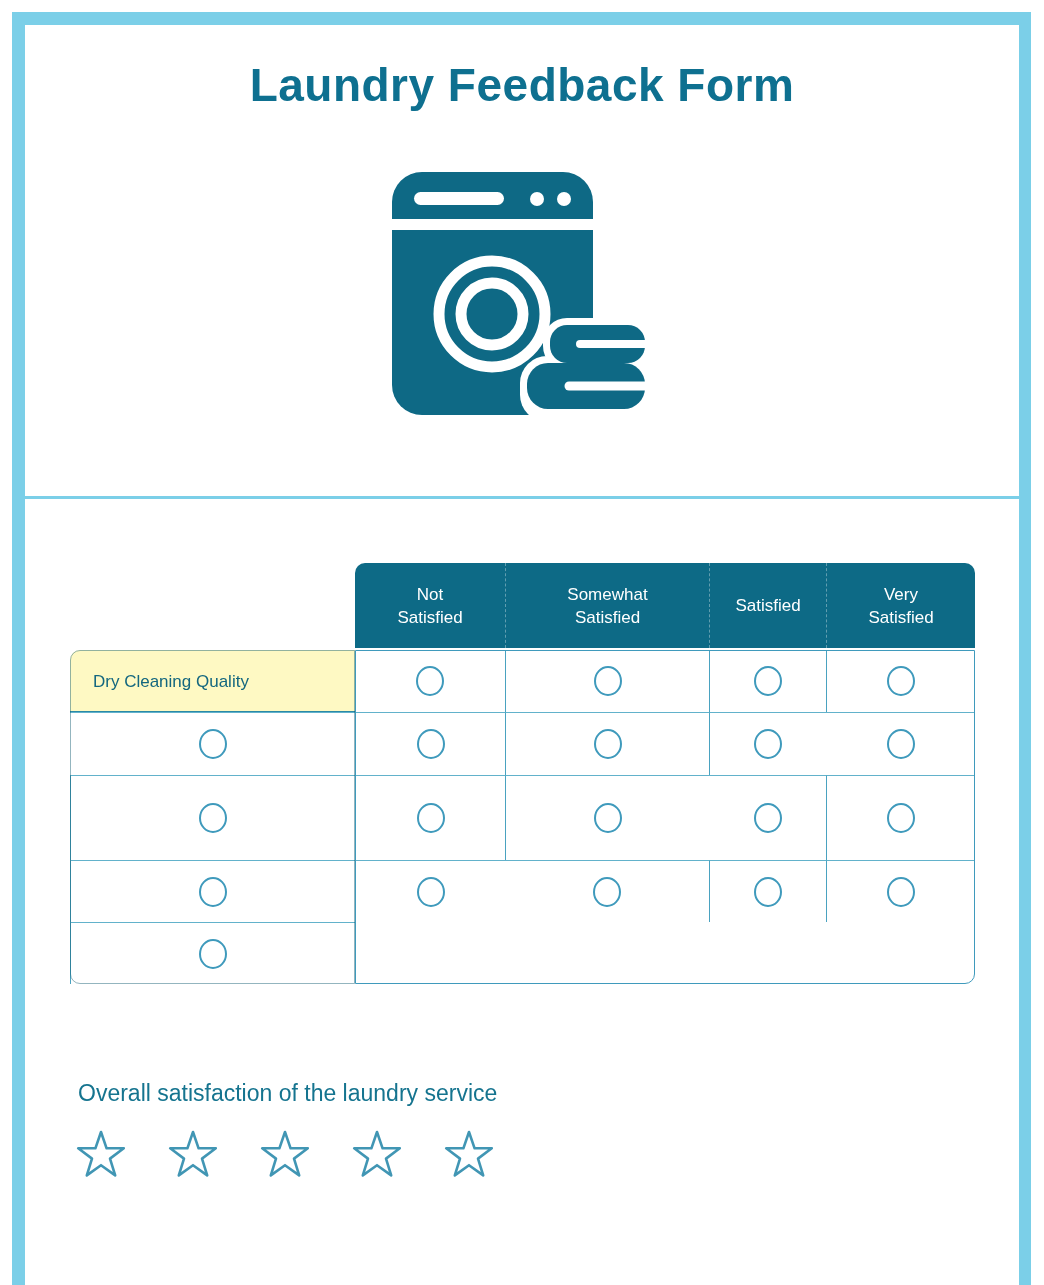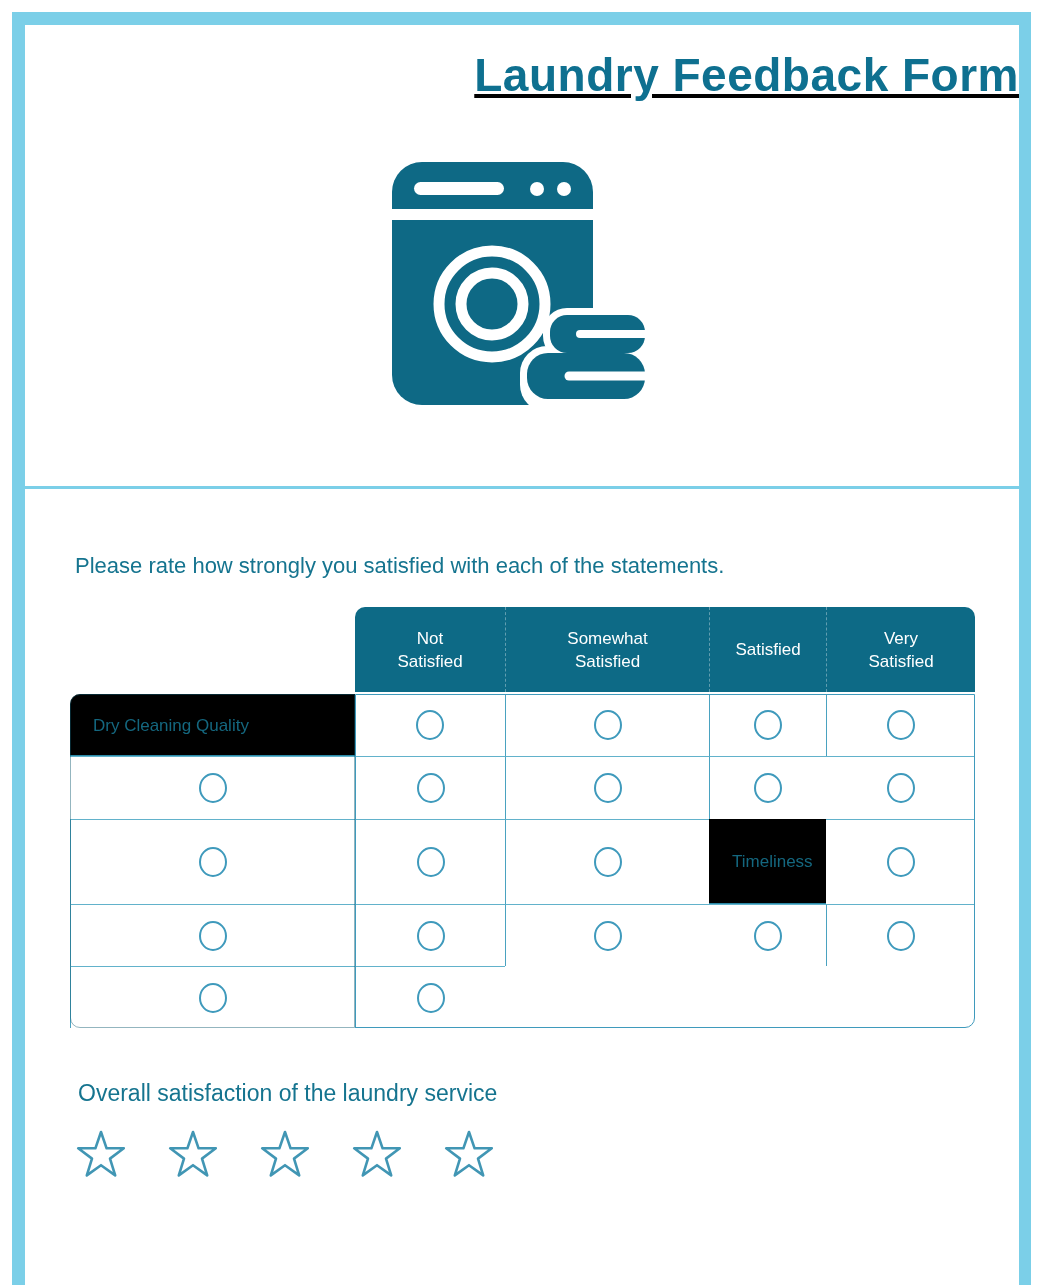--- a/index.html
+++ b/index.html
@@ -11,21 +11,21 @@
     position:relative; overflow:hidden;
   }
   .frame {
     position:absolute; left:12px; top:12px; width:1019px; height:1400px;
     border:13px solid #7bcfe8;
   }
   .content {
     position:absolute; left:25px; top:25px; width:994px; height:1380px;
     background:#ffffff;
   }
-  .title-block { text-align:right; padding-top:23px;text-decoration:underline; }
+  .title-block { text-align:center; padding-top:33px; }
   .form-title {
     font-size:46px; font-weight:700; color:#0e7090; letter-spacing:0.5px;
   }
   .machine-icon { display:block; margin:60px auto 0 auto; }
   .divider { width:100%; height:3px; background:#7bcfe8; margin-top:79px; }
 
   .matrix-section { padding-left:50px; margin-top:64px; }
   .matrix-prompt { font-size:22px; color:#15748f; }
 
   .matrix-wrap { position:relative; margin-top:28px; margin-left:-5px; width:1001px; }
@@ -34,21 +34,21 @@
   .gap-row { background:transparent; }
   .hcell {
     background:#0d6a86; color:#ffffff; font-size:17px; line-height:23px;
     display:flex; align-items:center; justify-content:center; text-align:center;
     white-space:pre-line;
   }
   .hcell.first { border-radius:10px 0 0 0; }
   .hcell.last  { border-radius:0 10px 0 0; }
   .hcell:not(.first) { border-left:1px dashed rgba(255,255,255,0.35); }
   .lcell {
-    background:#000000; color:#14677f; font-size:17px; line-height:22px;
+    background:#fef9c3; color:#14677f; font-size:17px; line-height:22px;
     display:flex; align-items:center; padding:6px 20px 4px 23px;
   }
   .lcell.first { border-radius:10px 0 0 0; }
   .lcell.last  { border-radius:0 0 0 10px; }
   .lcell:not(.last) { border-bottom:1px solid #2b89a6; }
   .rcell {
     background:#ffffff; display:flex; align-items:center; justify-content:center;
     cursor:pointer;
   }
   .rcell:not(.cfirst) { border-left:1.5px solid #4aa2c0; }
@@ -61,21 +61,21 @@
     position:absolute; left:285px; top:87px; width:620px; height:334px;
     border:1.5px solid #3f9abc; border-radius:0 0 10px 0;
     pointer-events:none;
   }
   .label-outline {
     position:absolute; left:0; top:87px; width:285px; height:334px;
     border:1px solid rgba(16,92,114,0.45); border-radius:10px 0 0 10px;
     pointer-events:none;
   }
 
-  .rating-section { padding-left:53px; margin-top:52px; }
+  .rating-section { padding-left:53px; margin-top:96px; }
   .rating-label { font-size:23px; color:#15748f; }
   .stars { margin-top:22px; margin-left:-3px; display:flex; }
   .star { margin-right:40px; cursor:pointer; }
 </style>
 </head>
 <body>
 
 <div class="frame"></div>
 <div class="content">
 
@@ -103,21 +103,20 @@
       <line x1="188" y1="172" x2="254" y2="172" stroke="#ffffff" stroke-width="8" stroke-linecap="round"></line>
 
       <rect x="135" y="191" width="118" height="46" rx="21" fill="#0e6985"></rect>
       <line x1="177" y1="214" x2="254" y2="214" stroke="#ffffff" stroke-width="9" stroke-linecap="round"></line>
     </svg>
   </div>
 
   <div class="divider"></div>
 
   <div class="matrix-section">
-    <p class="matrix-prompt">Please rate how strongly you satisfied with each of the statements.</p>
     <div class="matrix-wrap">
       <div class="matrix" id="matrix-grid" style="grid-template-columns: 285px 150px 204px 117px 149px; grid-template-rows: 85px 2px 62px 63px 85px 62px 62px;">
           <div class="corner-cell"></div>
           <div class="hcell first">Not
 Satisfied</div>
           <div class="hcell">Somewhat
 Satisfied</div>
           <div class="hcell">Satisfied</div>
           <div class="hcell last">Very
 Satisfied</div>
@@ -152,21 +151,20 @@
           </div>
           <div class="rcell">
             <div class="radio"></div>
           </div>
           <div class="rcell">
             <div class="radio"></div>
           </div>
           <div class="rcell">
             <div class="radio"></div>
           </div>
-          <div class="lcell">Timeliness</div>
           <div class="rcell cfirst">
             <div class="radio"></div>
           </div>
           <div class="rcell">
             <div class="radio"></div>
           </div>
           <div class="rcell">
             <div class="radio"></div>
           </div>
           <div class="rcell">

